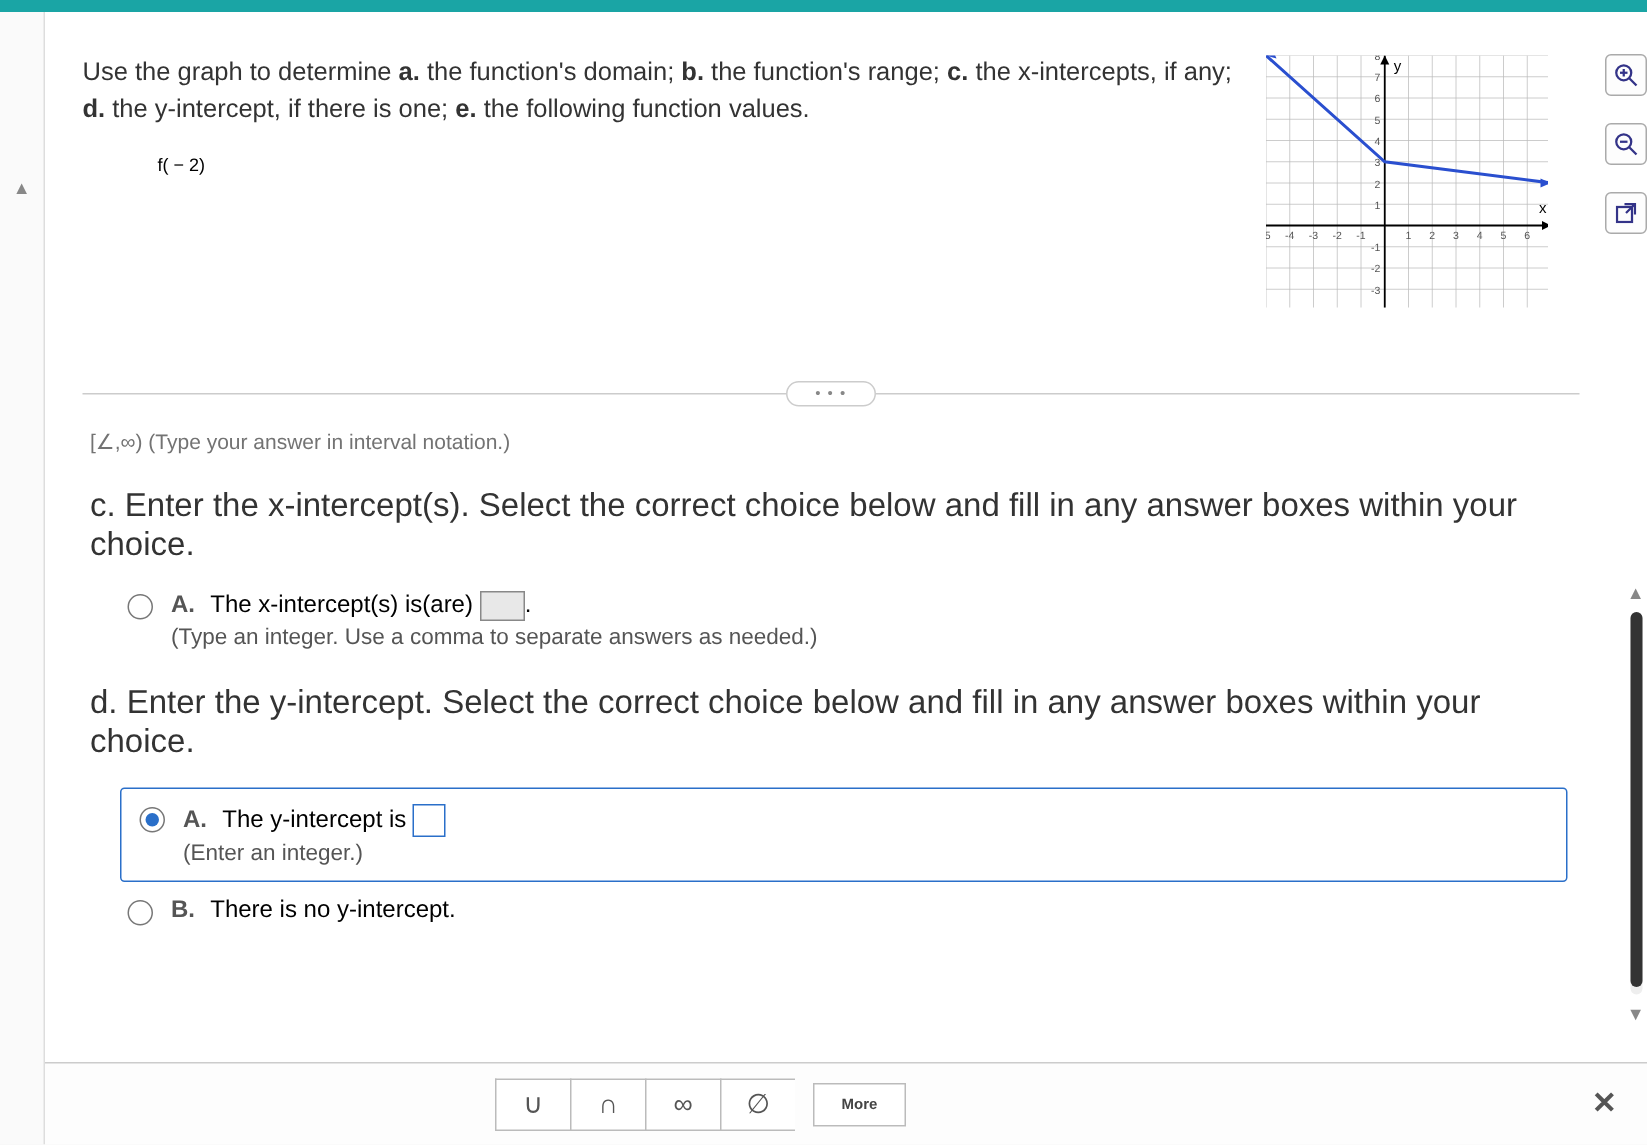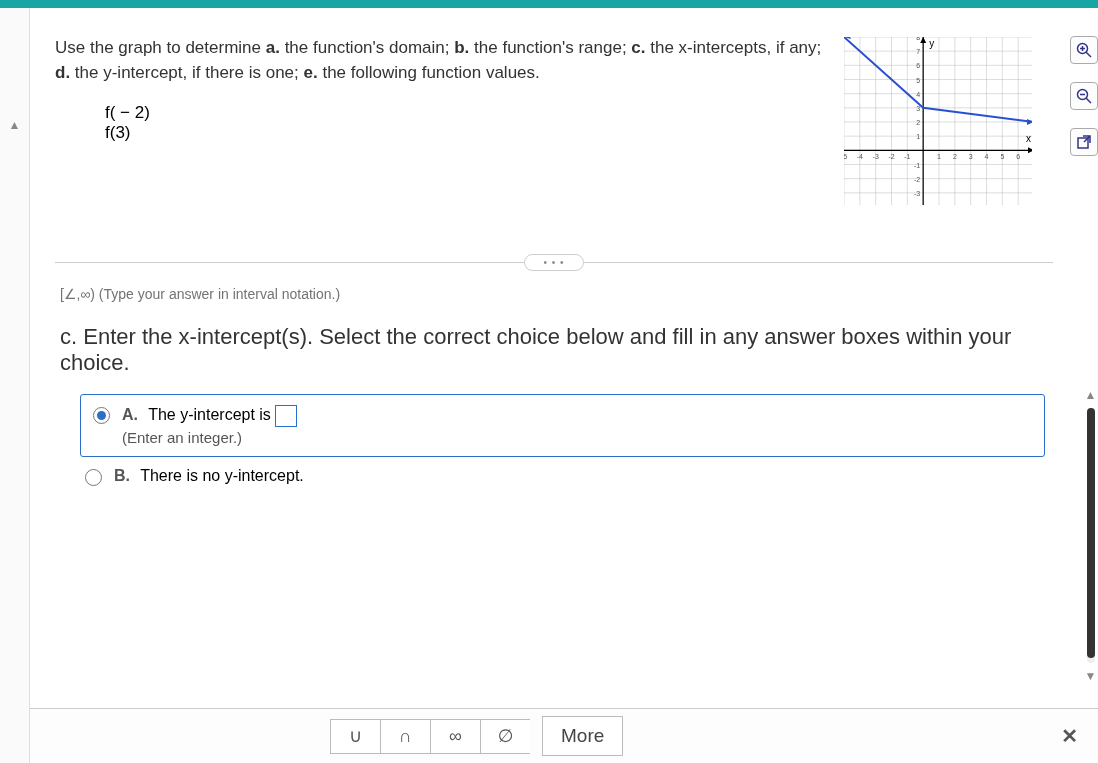--- a/index.html
+++ b/index.html
@@ -5,21 +5,21 @@
     * { box-sizing: border-box; margin: 0; padding: 0; }
     body { font-family: Arial, sans-serif; background: #f0f0f0; position: relative; width: 1098px; height: 763px; overflow: hidden; }
     .top-bar { height: 8px; background: #1aa5a5; width: 100%; }
     .main-container { display: flex; height: calc(100% - 8px); }
     .left-edge { width: 30px; background: #fafafa; border-right: 1px solid #ddd; display: flex; flex-direction: column; align-items: center; padding-top: 110px; }
     .scroll-arrow { color: #888; font-size: 12px; cursor: pointer; }
     .content { flex: 1; background: #fff; padding: 28px 45px 16px 25px; position: relative; }
     .question-row { display: flex; gap: 20px; }
     .question-text { flex: 1; font-size: 17px; line-height: 1.45; color: #333; }
     .question-text b { font-weight: bold; }
-    .fn-values { margin: 18px 0 0 50px; font-size: 17px; }
+    .fn-values { margin: 18px 0 0 50px; font-size: 12px; }
     .graph-area { width: 210px; height: 180px; flex-shrink: 0; position: relative; }
     .graph-svg { width: 190px; height: 170px; border: 1px solid rgba(0,0,0,0); }
     .tool-icons { position: absolute; right: -45px; top: 0; display: flex; flex-direction: column; gap: 18px; }
     .tool-icon { width: 28px; height: 28px; border: 1px solid #aaa; border-radius: 4px; display: flex; align-items: center; justify-content: center; cursor: pointer; color: #338; background: #fdfdfd; font-size: 15px; }
     .divider-row { display: flex; align-items: center; margin: 38px 0 15px; }
     .divider-line { flex: 1; height: 0; border-top: 1.5px solid #ccc; }
     .divider-pill { border: 1.5px solid #ccc; border-radius: 12px; padding: 2px 18px; color: #888; font-size: 10px; letter-spacing: 1px; cursor: pointer; }
     .prev-ans { font-size: 14px; color: #737373; margin: 10px 0 22px 5px; font-family: sans-serif; }
     .qpart { font-size: 22px; color: #333; margin: 8px 0 18px 5px; }
     .choice-row { display: flex; align-items: flex-start; gap: 12px; margin: 10px 0 10px 30px; font-size: 16px; }
@@ -32,39 +32,38 @@
     .hint { font-size: 15px; color: #555; margin-top: 2px; }
     .ans-box { display: inline-block; width: 30px; height: 20px; border: 1px solid #888; background: #e8e8e8; vertical-align: middle; }
     .ans-box.active { width: 22px; height: 22px; border: 1.5px solid #2a6fc9; background: #fff; }
     .selected-frame { border: 1.5px solid #2a6fc9; border-radius: 3px; padding: 10px 12px; margin: 0 8px 8px 25px; }
     .right-scroll { position: absolute; right: 0; top: 0; bottom: 70px; width: 15px; display: flex; flex-direction: column; align-items: center; padding: 380px 0 10px; }
     .scroll-track { width: 8px; flex: 1; background: #eee; border-radius: 4px; position: relative; }
     .scroll-thumb { width: 8px; height: 250px; background: #333; border-radius: 4px; position: absolute; top: 0; }
     .bottom-bar { position: absolute; bottom: 0; left: 0; right: 0; height: 55px; border-top: 1.5px solid #ccc; background: #fdfdfd; display: flex; align-items: center; padding-left: 300px; gap: 0; }
     .sym-btn { width: 50px; height: 35px; border: 1px solid #bbb; background: #fff; display: flex; align-items: center; justify-content: center; font-size: 18px; cursor: pointer; color: #555; border-right: none; }
     .sym-btn:last-of-type { border-right: 1px solid #bbb; }
-    .more-btn { margin-left: 12px; padding: 8px 18px; border: 1px solid #bbb; background: #fff; cursor: pointer; font-size: 19px; color: #444; }
+    .more-btn { margin-left: 12px; padding: 8px 18px; border: 1px solid #bbb; background: #fff; cursor: pointer; font-size: 10px; color: #444; font-weight: bold; }
     .close-x { position: absolute; right: 20px; bottom: 15px; font-size: 20px; font-weight: bold; color: #555; cursor: pointer; }
   </style>
 </head>
 <body>
 
 <div class="top-bar"></div>
 <div class="main-container">
   <div class="left-edge">
     <div class="scroll-arrow">▲</div>
   </div>
   <div class="content">
 
     <div class="question-row">
       <div>
         <div class="question-text" id="qtext">Use the graph to determine <b>a.</b> the function's domain; <b>b.</b> the function's range; <b>c.</b> the x-intercepts, if any; <b>d.</b> the y-intercept, if there is one; <b>e.</b> the following function values.</div>
         <div class="fn-values">
           <div>f( − 2)</div>
-          <div>f(3)</div>
         </div>
       </div>
 
       <div class="graph-area">
         <svg class="graph-svg" id="graph">
             <line x1="0" y1="0" x2="0" y2="170" stroke="#bbb" stroke-width="0.5"></line>
             <line x1="15.833333333333332" y1="0" x2="15.833333333333332" y2="170" stroke="#bbb" stroke-width="0.5"></line>
             <line x1="31.666666666666664" y1="0" x2="31.666666666666664" y2="170" stroke="#bbb" stroke-width="0.5"></line>
             <line x1="47.5" y1="0" x2="47.5" y2="170" stroke="#bbb" stroke-width="0.5"></line>
             <line x1="63.33333333333333" y1="0" x2="63.33333333333333" y2="170" stroke="#bbb" stroke-width="0.5"></line>
@@ -152,22 +151,32 @@
     <div class="divider-row">
       <div class="divider-line"></div>
       <div class="divider-pill">• • •</div>
       <div class="divider-line"></div>
     </div>
 
     <div class="prev-ans">[∠,∞)  (Type your answer in interval notation.)</div>
 
     <div class="qpart">c. Enter the x-intercept(s). Select the correct choice below and fill in any answer boxes within your choice.</div>
 
-
-
+    <div class="choice-row">
+      <div class="radio"></div>
+      <div class="choice-text">
+        <span class="choice-label">A.</span>
+        <span>The x-intercept(s) is(are)</span>
+        <span class="ans-box"></span><span>.</span>
+        <div class="hint">(Type an integer. Use a comma to separate answers as needed.)</div>
+      </div>
+    </div>
+
+
+    <div class="qpart" style="margin-top:22px">d. Enter the y-intercept. Select the correct choice below and fill in any answer boxes within your choice.</div>
 
     <div class="selected-frame">
       <div class="choice-row" style="margin:0">
         <div class="radio selected"></div>
         <div class="choice-text">
           <span class="choice-label">A.</span>
           <span>The y-intercept is</span>
           <span class="ans-box active"></span>
           <div class="hint">(Enter an integer.)</div>
         </div>

